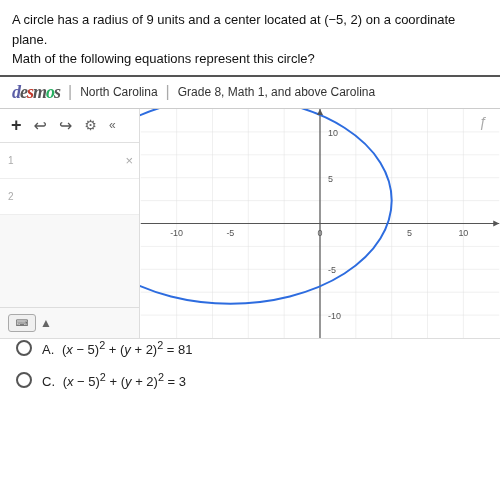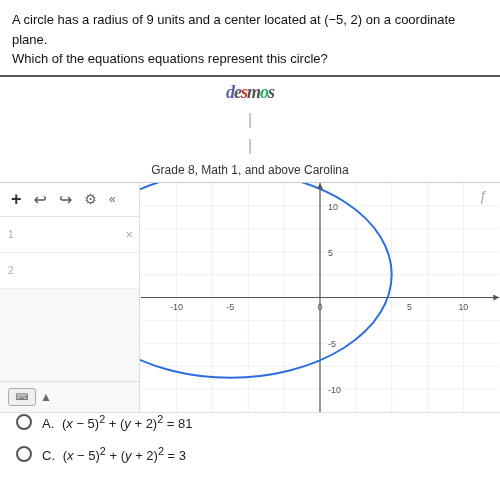--- a/index.html
+++ b/index.html
@@ -19,21 +19,20 @@
       border-radius: 11px;
     }
     .desmos-bar {
       display: flex;
       align-items: center;
       background: #fff;
       border-top: 2px solid #555;
       border-bottom: 1px solid #ccc;
       padding: 5px 12px;
       gap: 8px;
-      flex-direction: column;
     }
     .desmos-logo {
       font-family: 'Georgia', serif;
       font-size: 18px;
       font-weight: bold;
       color: #333;
       letter-spacing: -1px;
     }
     .desmos-logo span { color: #555; }
     .bar-sep {
@@ -171,28 +170,29 @@
     .math {
       font-style: italic;
     }
   </style>
 </head>
 <body>
 
 <div>
   <div class="question-text">
     <span>A circle has a radius of 9 units and a center located at (−5, 2) on a coordinate plane.</span><br>
-    <span>Which of the equations equations represent this circle?</span>
+    <span>Math of the following equations represent this circle?</span>
   </div>
 
   <div class="desmos-bar">
     <span class="desmos-logo">
       <span style="font-style:italic;color:#5b5ea6;">d</span><span style="font-style:italic;">e</span><span style="font-style:italic;color:#c0392b;">s</span><span style="font-style:italic;">m</span><span style="font-style:italic;color:#27ae60;">o</span><span style="font-style:italic;">s</span>
     </span>
     <span class="bar-sep">|</span>
+    <span class="bar-label">North Carolina</span>
     <span class="bar-sep">|</span>
     <span class="bar-label">Grade 8, Math 1, and above Carolina</span>
   </div>
 
   <div class="desmos-content">
     <div class="desmos-sidebar">
       <div class="desmos-toolbar">
         <button class="toolbar-btn plus">+</button>
         <button class="toolbar-btn">↩</button>
         <button class="toolbar-btn">↪</button>

